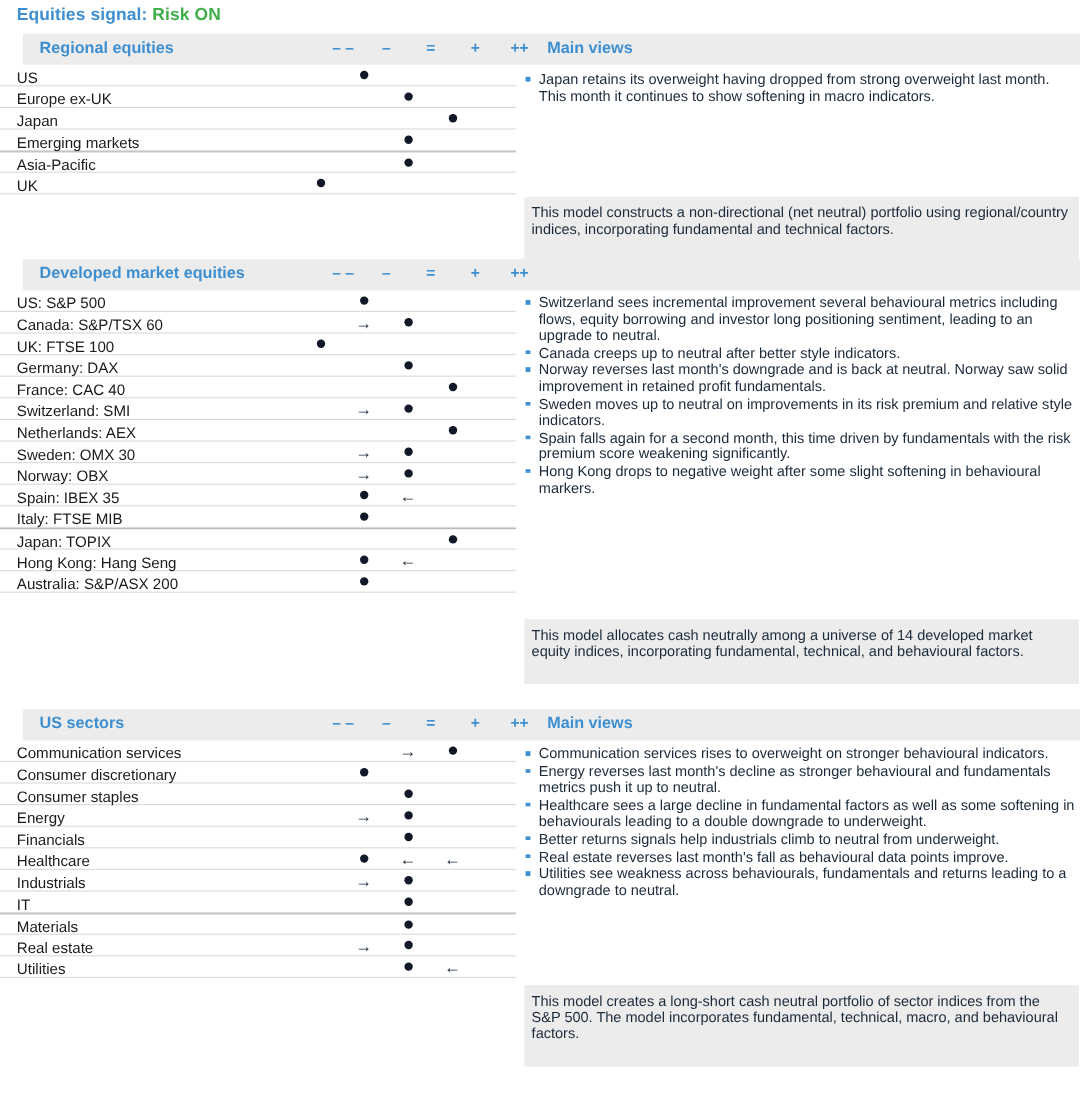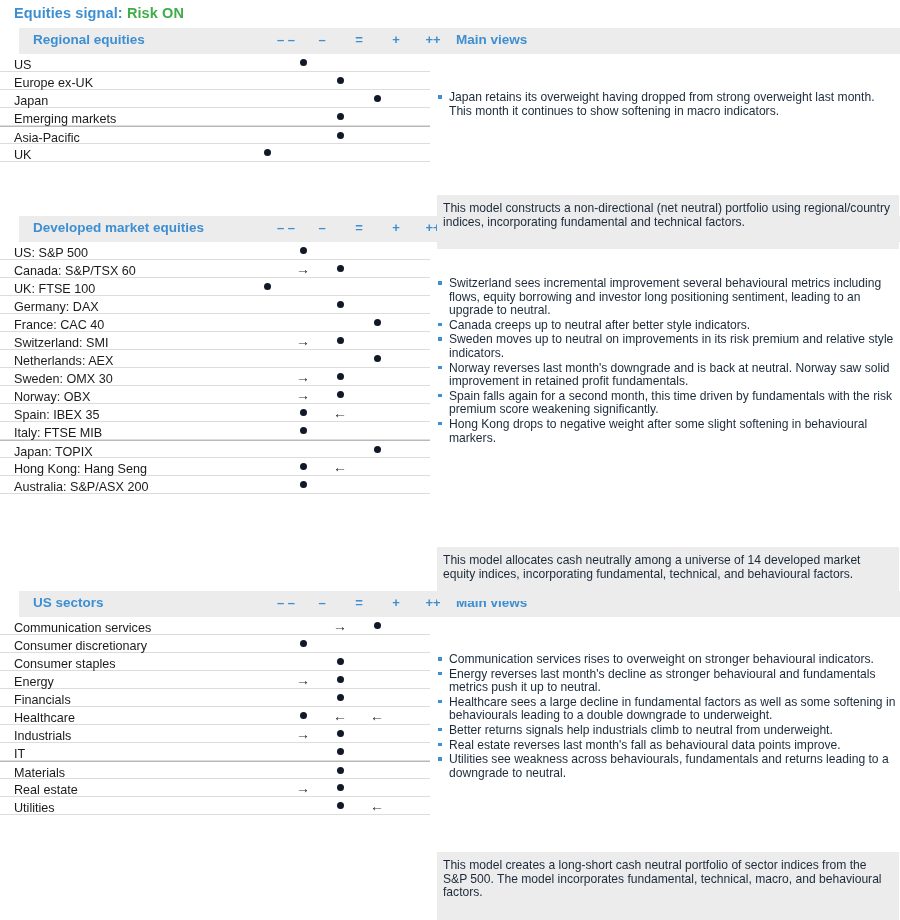--- a/index.html
+++ b/index.html
@@ -68,21 +68,21 @@
     background:#111827;border-radius:50%;
   }
   .arw{
     position:absolute;left:0;top:50%;width:40px;
     margin-top:-9px;
     font-size:14px;line-height:18px;color:#24303f;
     text-align:center;
   }
 
   
-  .views{position:absolute;width:462px;left:437px;margin-top:31px;}
+  .views{position:absolute;width:462px;left:437px;}
   .bullets{margin:0;padding:0;list-style:none;}
   .bullets li{
     position:relative;
     padding-left:12px;
     margin-bottom:1px;
     font-size:12.1px;line-height:13.6px;
     color:#1b2a3a;
   }
   .bullets li .bsq{
     position:absolute;left:1px;top:4px;
@@ -377,22 +377,22 @@
         <li><span class="bsq"></span><span>Japan retains its overweight having dropped from strong overweight last month. This month it continues to show softening in macro indicators.</span></li>
       </ul>
     </div>
     <div class="views" style="position: absolute; top: 164px;">
       <div class="note">This model constructs a non-directional (net neutral) portfolio using regional/country indices, incorporating fundamental and technical factors.</div>
     </div>
     <div class="views" style="top: 246px; position: absolute;">
       <ul class="bullets">
         <li><span class="bsq"></span><span>Switzerland sees incremental improvement several behavioural metrics including flows, equity borrowing and investor long positioning sentiment, leading to an upgrade to neutral.</span></li>
         <li><span class="bsq"></span><span>Canada creeps up to neutral after better style indicators.</span></li>
+        <li><span class="bsq"></span><span>Norway reverses last month's downgrade and is back at neutral. Norway saw solid improvement in retained profit fundamentals.</span></li>
         <li><span class="bsq"></span><span>Sweden moves up to neutral on improvements in its risk premium and relative style indicators.</span></li>
-        <li><span class="bsq"></span><span>Norway reverses last month's downgrade and is back at neutral. Norway saw solid improvement in retained profit fundamentals.</span></li>
         <li><span class="bsq"></span><span>Spain falls again for a second month, this time driven by fundamentals with the risk premium score weakening significantly.</span></li>
         <li><span class="bsq"></span><span>Hong Kong drops to negative weight after some slight softening in behavioural markers.</span></li>
       </ul>
     </div>
     <div class="views" style="position: absolute; top: 516px;">
       <div class="note">This model allocates cash neutrally among a universe of 14 developed market equity indices, incorporating fundamental, technical, and behavioural factors.</div>
     </div>
     <div class="views" style="top: 622px; position: absolute;">
       <ul class="bullets">
         <li><span class="bsq"></span><span>Communication services rises to overweight on stronger behavioural indicators.</span></li>

